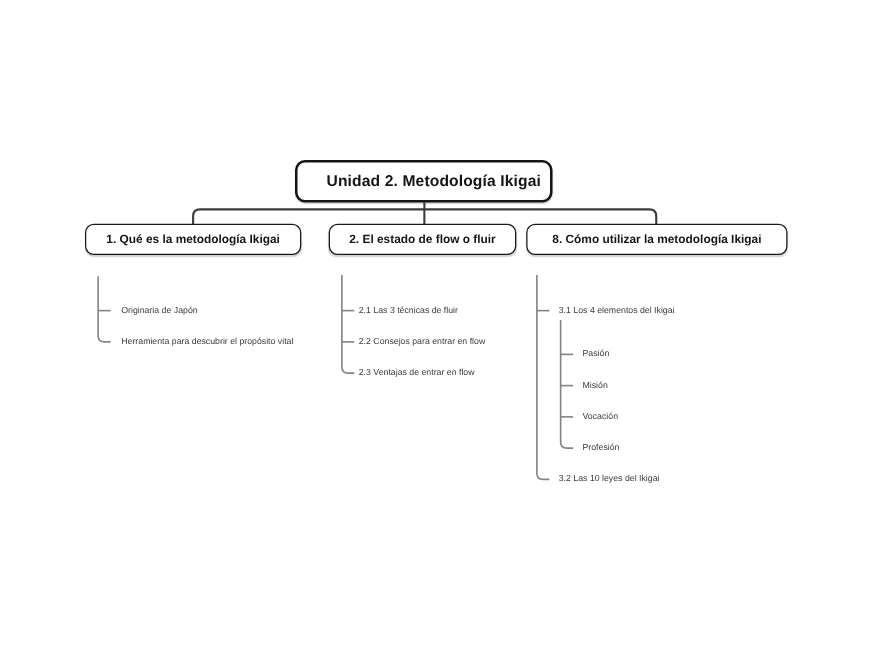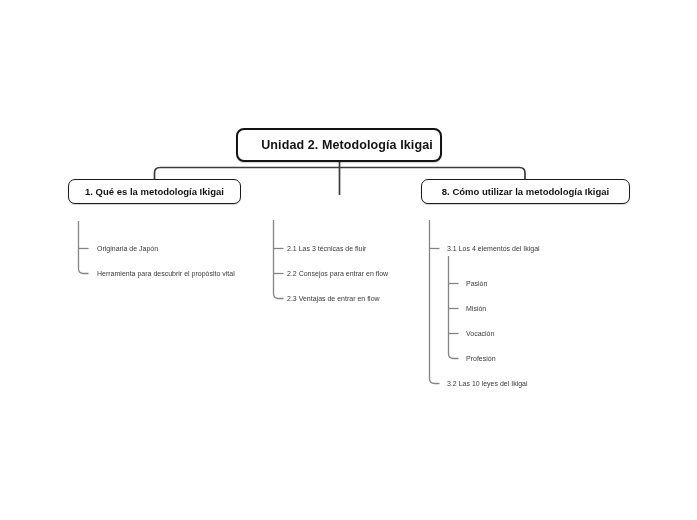--- a/index.html
+++ b/index.html
@@ -91,20 +91,21 @@
       <path d="M 448.5 283.5 L 458.5 283.5"></path>
       <path d="M 448.5 308.5 L 458.5 308.5"></path>
       <path d="M 448.5 333.5 L 458.5 333.5"></path>
     </g>
   </svg>
 
   <div class="node root">Unidad 2. Metodología Ikigai</div>
 
   <div class="node branch b1">1. Qué es la metodología Ikigai</div>
 
+  <div class="node branch b2">2. El estado de flow o fluir</div>
 
   <div class="node branch b3">8. Cómo utilizar la metodología Ikigai</div>
 
   <div class="leaf" style="left:97px; top:244px;">Originaria de Japón</div>
   <div class="leaf" style="left:97px; top:269px;">Herramienta para descubrir el propósito vital</div>
 
   <div class="leaf" style="left:287px; top:244px;">2.1 Las 3 técnicas de fluir</div>
   <div class="leaf" style="left:287px; top:269px;">2.2 Consejos para entrar en flow</div>
   <div class="leaf" style="left:287px; top:294px;">2.3 Ventajas de entrar en flow</div>
 

